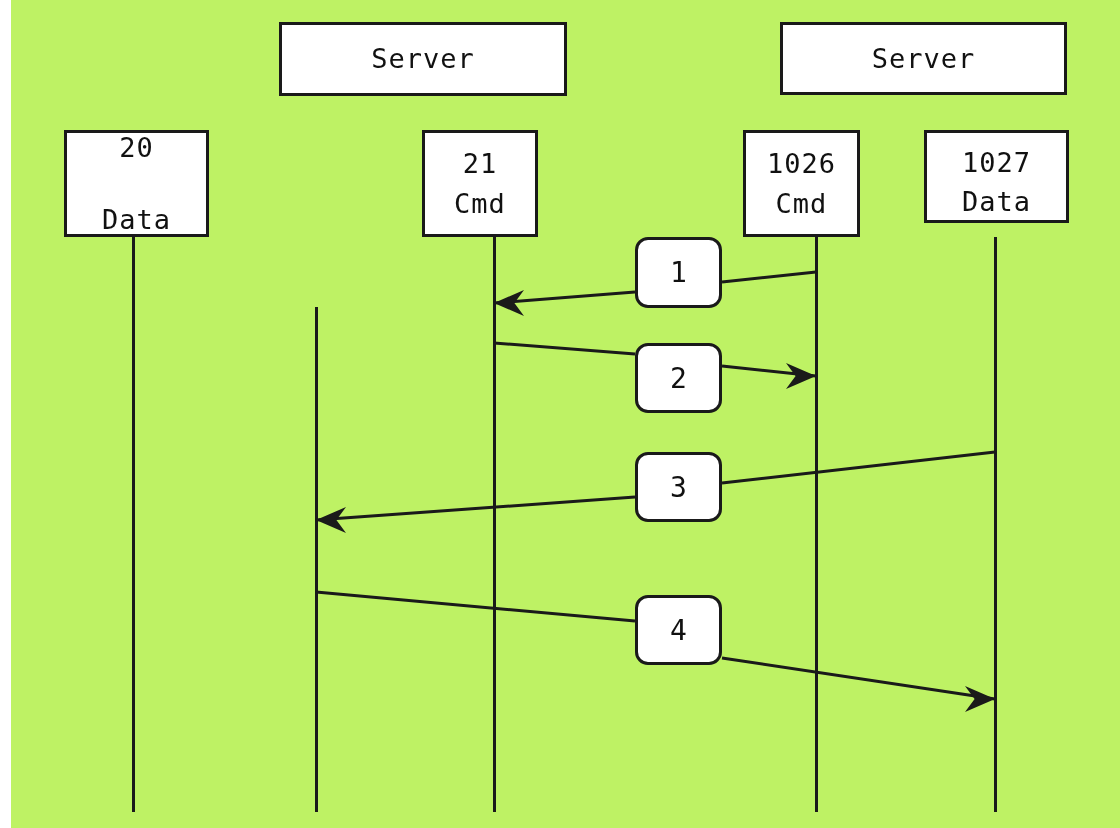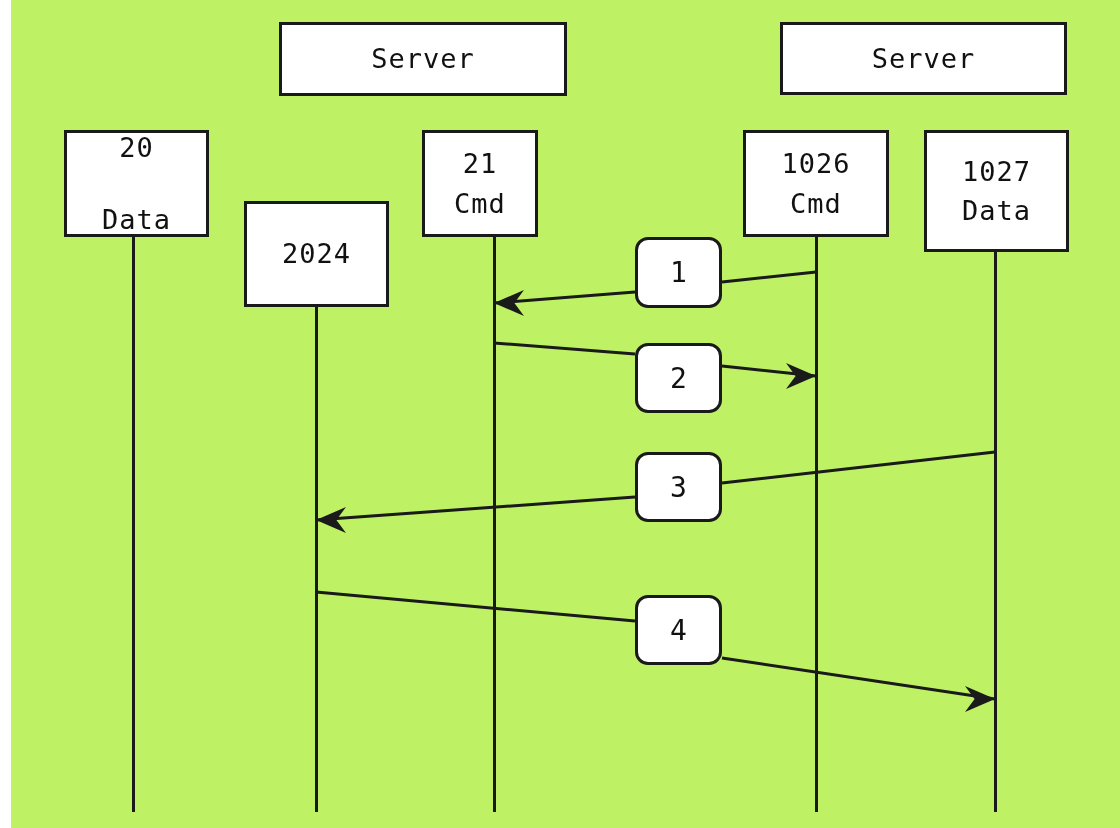--- a/index.html
+++ b/index.html
@@ -77,32 +77,29 @@
     <span>Server</span>
   </div>
   <div class="node-box" id="grp-1" style="left: 769px; top: 22px; width: 287px; height: 73px;">
     <span>Server</span>
   </div>
 
   <div class="node-box" id="par-0" style="left: 53px; top: 130px; width: 145px; height: 107px; gap: 33px;">
     <span class="ln1">20</span>
     <span class="ln2">Data</span>
   </div>
-  <div class="node-box" id="par-1" style="left: 233px; top: 201px; width: 145px; height: 106px;">
-    <span class="ln1">2024</span>
-  </div>
   <div class="node-box" id="par-2" style="left: 411px; top: 130px; width: 116px; height: 107px;">
     <span class="ln1">21</span>
     <span class="ln2">Cmd</span>
   </div>
-  <div class="node-box" id="par-3" style="left: 732px; top: 130px; width: 146px; height: 107px;">
+  <div class="node-box" id="par-3" style="left: 732px; top: 130px; width: 117px; height: 107px;">
     <span class="ln1">1026</span>
     <span class="ln2">Cmd</span>
   </div>
-  <div class="node-box" id="par-4" style="left: 913px; top: 130px; width: 145px; height: 122px;">
+  <div class="node-box" id="par-4" style="left: 913px; top: 130px; width: 145px; height: 93px; justify-content: flex-end;">
     <span class="ln1">1027</span>
     <span class="ln2">Data</span>
   </div>
 
   <div id="lifelines">
       <div class="lifeline" style="left: 121px; top: 237px; height: 575px;"></div>
       <div class="lifeline" style="left: 304px; top: 307px; height: 505px;"></div>
       <div class="lifeline" style="left: 482px; top: 237px; height: 575px;"></div>
       <div class="lifeline" style="left: 804px; top: 237px; height: 575px;"></div>
       <div class="lifeline" style="left: 983px; top: 237px; height: 575px;"></div>

